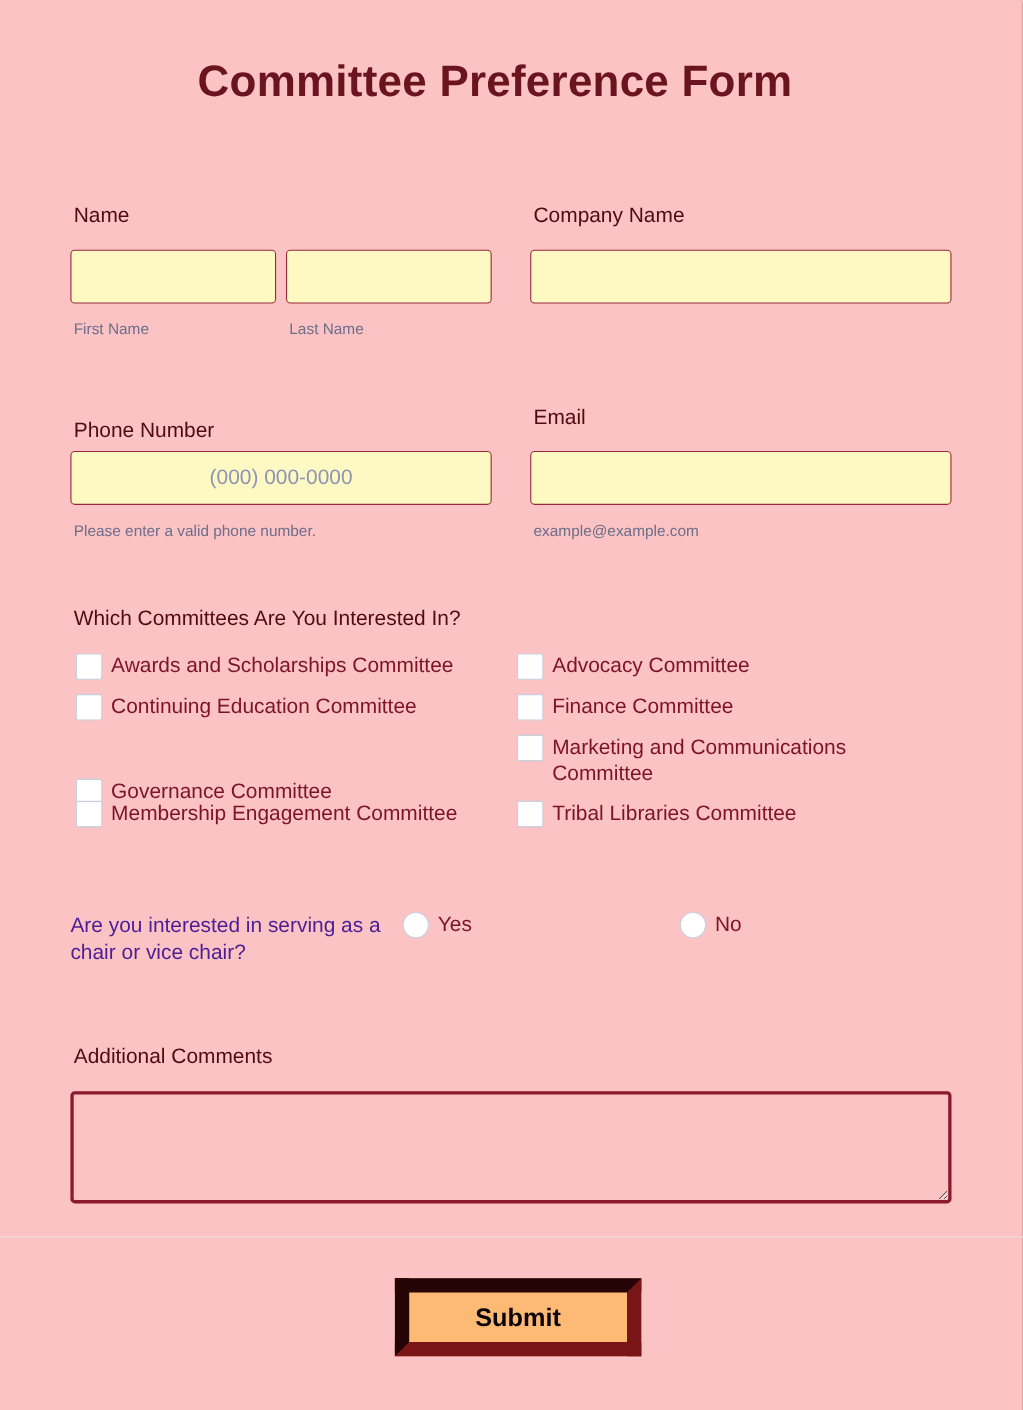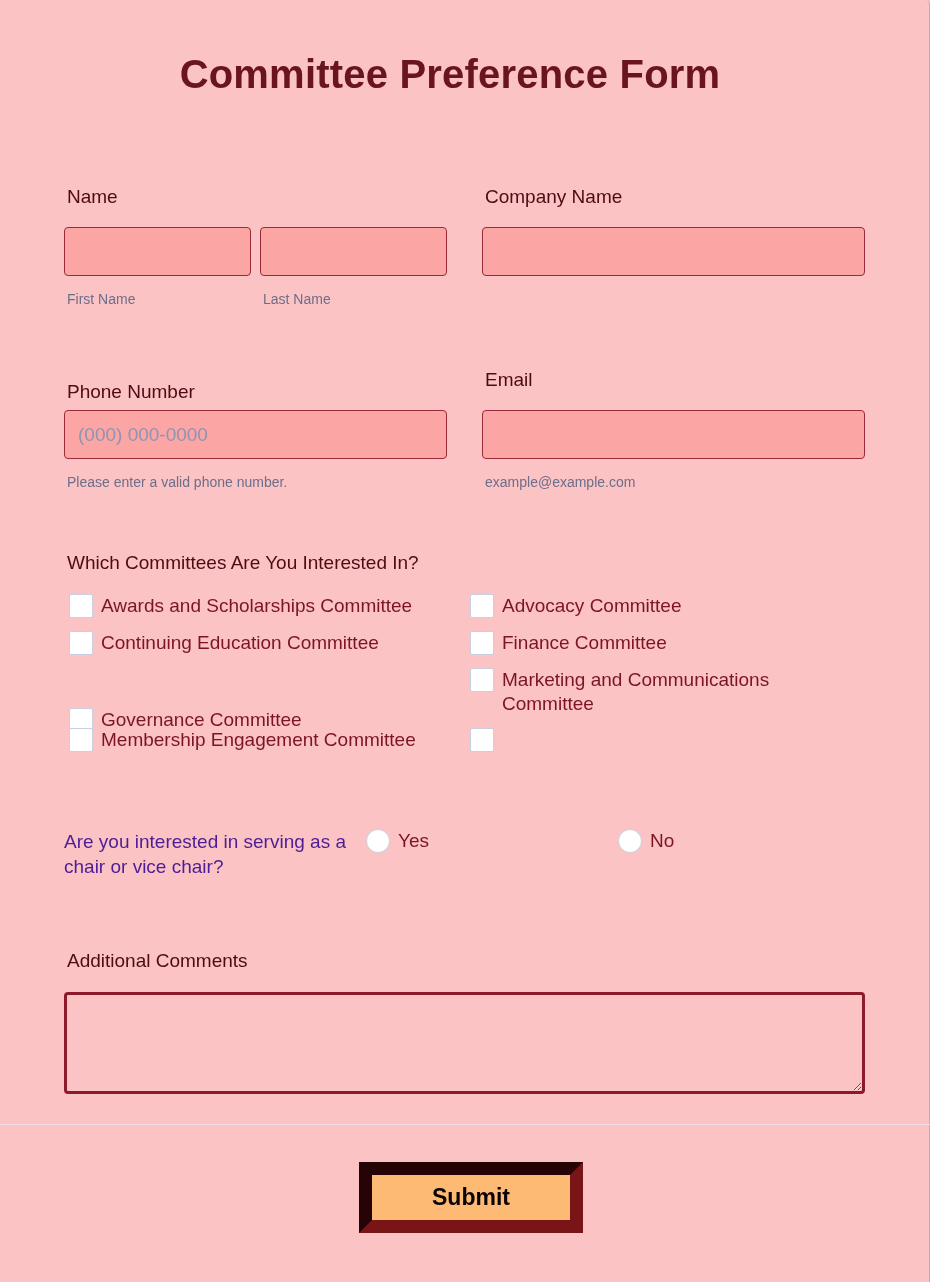--- a/index.html
+++ b/index.html
@@ -1,21 +1,21 @@
 <!DOCTYPE html>
 <html><head>
 <meta charset="utf-8">
 <style>
   * { box-sizing: border-box; margin: 0; padding: 0; }
   html, body { width: 930px; height: 1282px; background: #fbc3c4; overflow: hidden; }
   body { font-family: "Liberation Sans", "DejaVu Sans", sans-serif; color: #5c0e1a; position: relative; }
   .page { position: absolute; left: 0; top: 0; width: 930px; height: 1282px; background: #fbc3c4; border-right: 1px solid #e0a0a6; border-radius: 0 4px 0 0; }
   .title { position: absolute; left: 0; top: 52px; width: 900px; text-align: center; font-size: 40px; font-weight: bold; color: #6a1420; letter-spacing: 0.2px; }
   .label { position: absolute; font-size: 19px; color: #4f0a14; font-weight: 500; }
-  .input { position: absolute; height: 49px; border: 1px solid #9a2a3a; border-radius: 4px; background: #fca5a5; font-family: "Liberation Sans", sans-serif; font-size: 19px; color: #5c0e1a; padding: 0 13px; outline: none; }
+  .input { position: absolute; height: 49px; border: 1px solid #9a2a3a; border-radius: 4px; background: #fef9c3; font-family: "Liberation Sans", sans-serif; font-size: 19px; color: #5c0e1a; padding: 0 13px; outline: none; text-align: center; }
   .input::placeholder { color: #8d95b3; }
   .sublabel { position: absolute; font-size: 14px; color: #6c6e8a; }
   .check-row { position: absolute; display: flex; align-items: flex-start; }
   .checkbox { width: 24px; height: 24px; background: #fff; border: 1px solid #c8cfe0; border-radius: 2px; flex: 0 0 24px; margin-top: 0; }
   .check-label { font-size: 19px; color: #7c1424; margin-left: 8px; line-height: 24px; }
   .radio-row { position: absolute; display: flex; align-items: center; }
   .radio { width: 24px; height: 24px; border-radius: 50%; background: #fff; border: 1px solid #c8cfe0; }
   .radio-label { font-size: 19px; color: #7c1424; margin-left: 8px; }
   .question { position: absolute; font-size: 19px; color: #4c1d95; line-height: 25px; width: 290px; }
   .textarea { position: absolute; left: 64px; top: 992px; width: 801px; height: 102px; border: 3px solid #8c1a2a; border-radius: 4px; background: #fbc3c4; resize: both; outline: none; font-family: "Liberation Sans", sans-serif; font-size: 18px; color: #5c0e1a; padding: 8px; }
@@ -71,20 +71,21 @@
   <div class="check-row" style="left:470px; top:668px; width:320px;">
     <span class="checkbox"></span>
     <span class="check-label" style="width:285px;">Marketing and Communications Committee</span>
   </div>
   <div class="check-row" style="left:69px; top:728px; width:380px;">
     <span class="checkbox"></span>
     <span class="check-label">Membership Engagement Committee</span>
   </div>
   <div class="check-row" style="left:470px; top:728px; width:380px;">
     <span class="checkbox"></span>
+    <span class="check-label">Tribal Libraries Committee</span>
   </div>
 
   <div class="question" style="left:64px; top:829px;">Are you interested in serving as a chair or vice chair?</div>
   <div class="radio-row" style="left:366px; top:829px;">
     <span class="radio"></span>
     <span class="radio-label">Yes</span>
   </div>
   <div class="radio-row" style="left:618px; top:829px;">
     <span class="radio"></span>
     <span class="radio-label">No</span>

